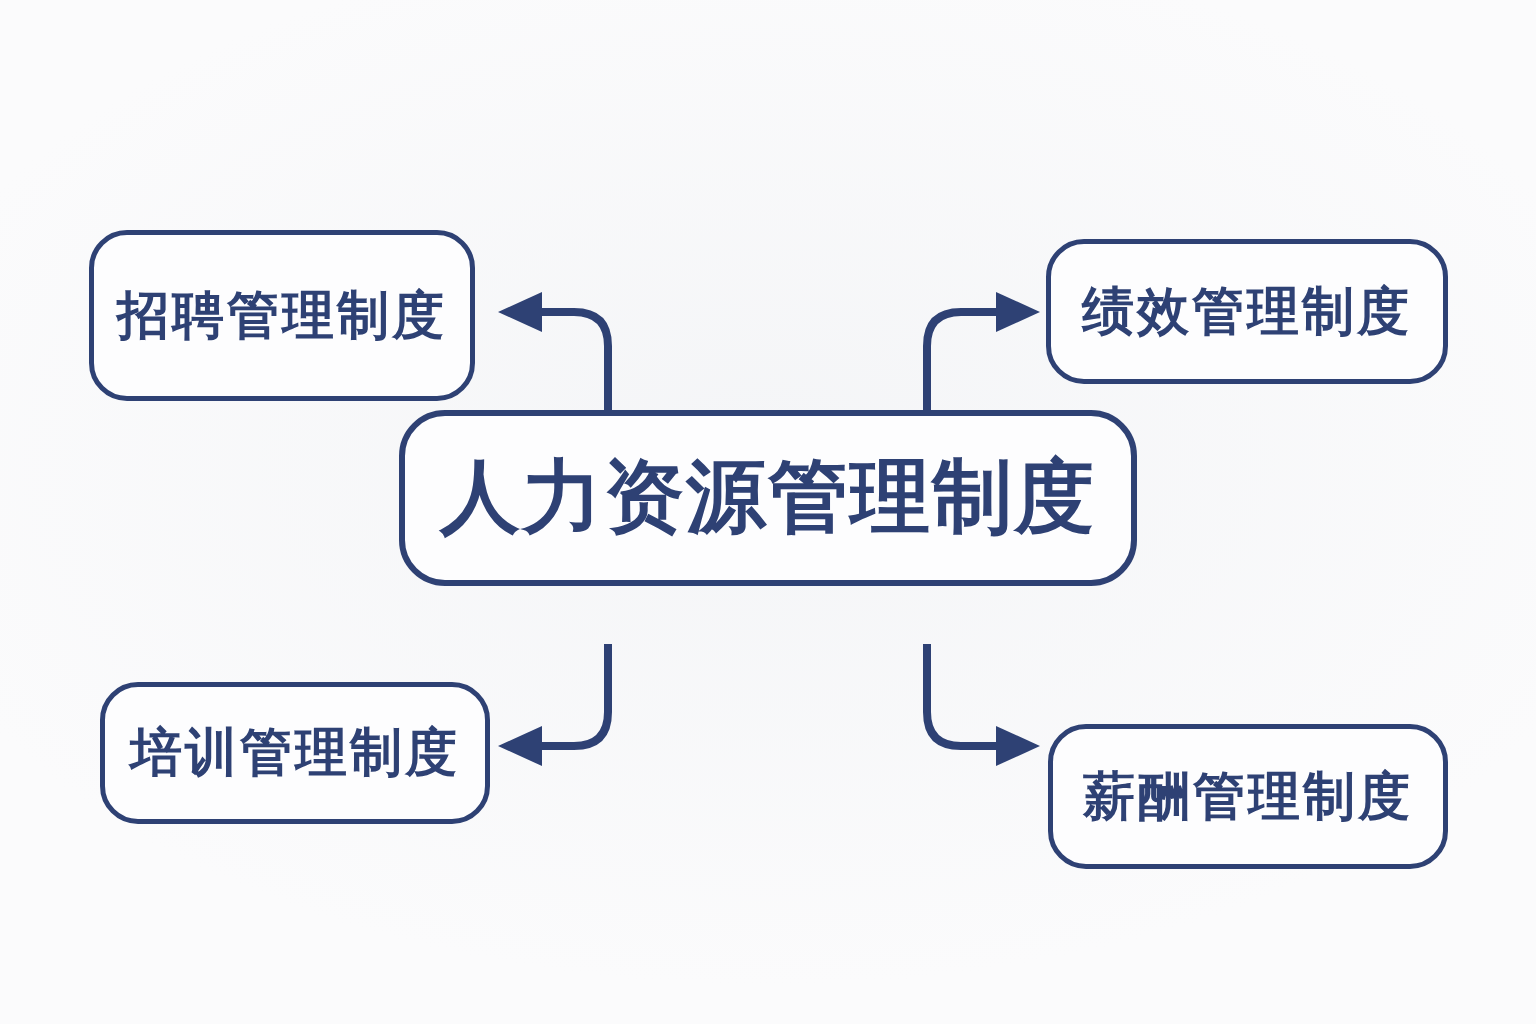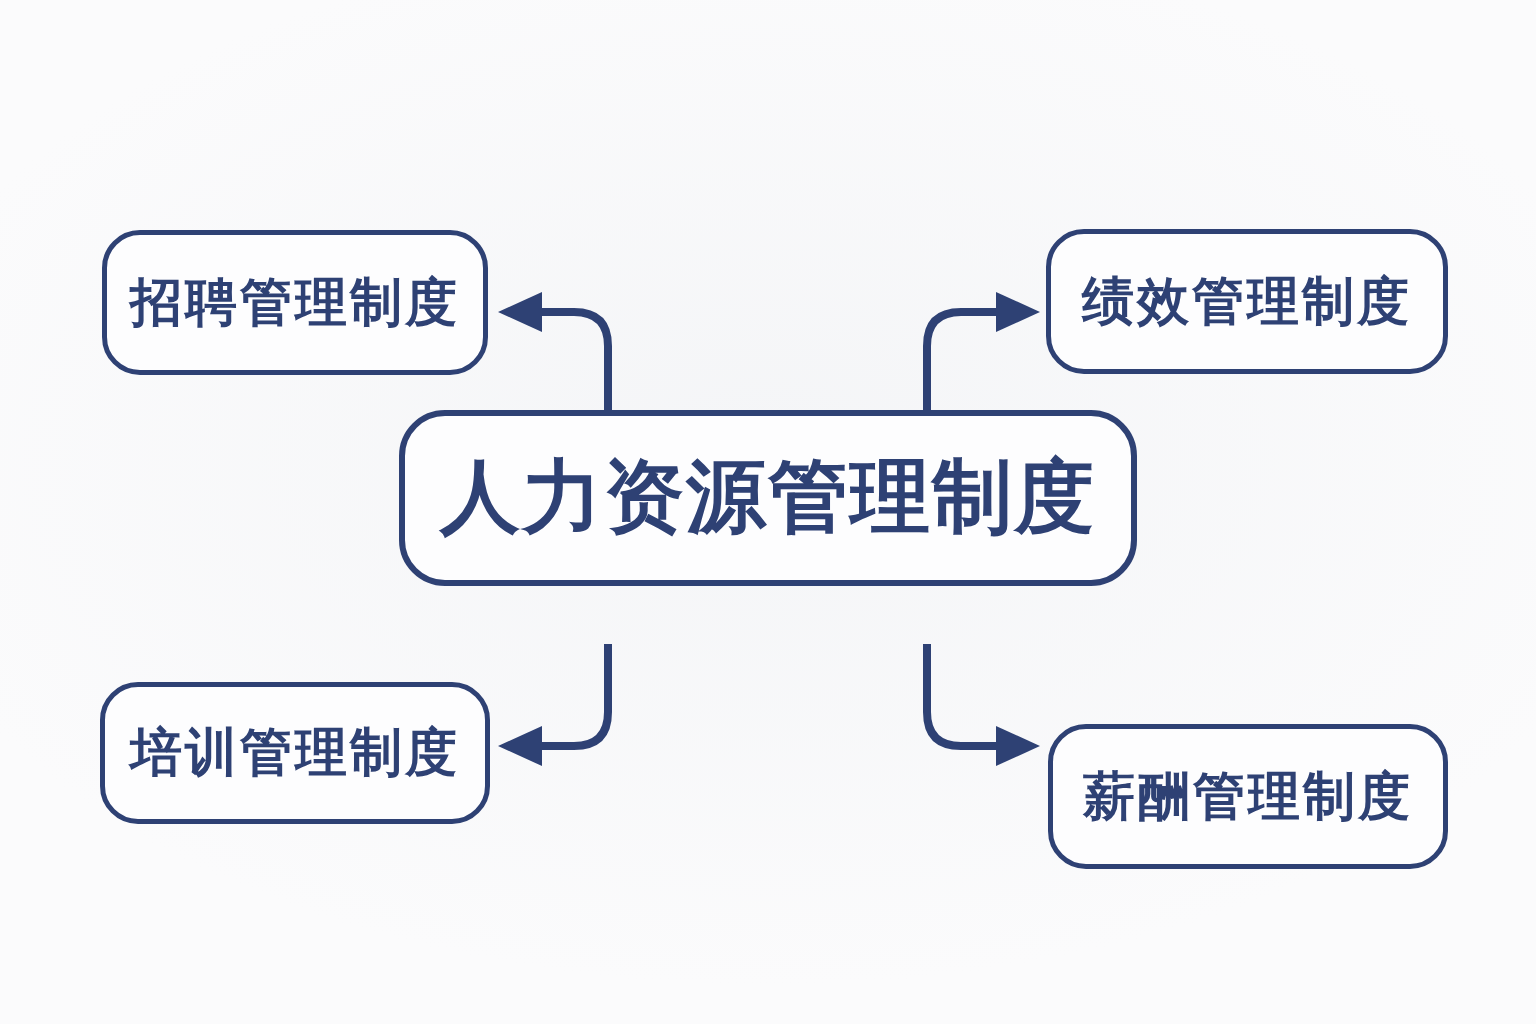--- a/index.html
+++ b/index.html
@@ -55,22 +55,22 @@
     top: 410px;
     width: 738px;
     height: 176px;
     border-width: 6px;
     border-radius: 46px;
   }
   .node--center .node-label {
     font-size: 80px;
     letter-spacing: 2px;
   }
-  .node--top-left     { left: 102px;  top: 230px; width: 386px; height: 145px; }
-  .node--top-right    { left: 1046px; top: 229px; width: 402px; height: 145px; }
+  .node--top-left     { left: 89px;  top: 230px; width: 386px; height: 171px; }
+  .node--top-right    { left: 1046px; top: 239px; width: 402px; height: 145px; }
   .node--bottom-left  { left: 100px;  top: 682px; width: 390px; height: 142px; }
   .node--bottom-right { left: 1048px; top: 680px; width: 400px; height: 145px; margin-top: 44px; }
   .connectors {
     position: absolute;
     left: 0;
     top: 0;
     width: 1536px;
     height: 1024px;
     pointer-events: none;
   }

